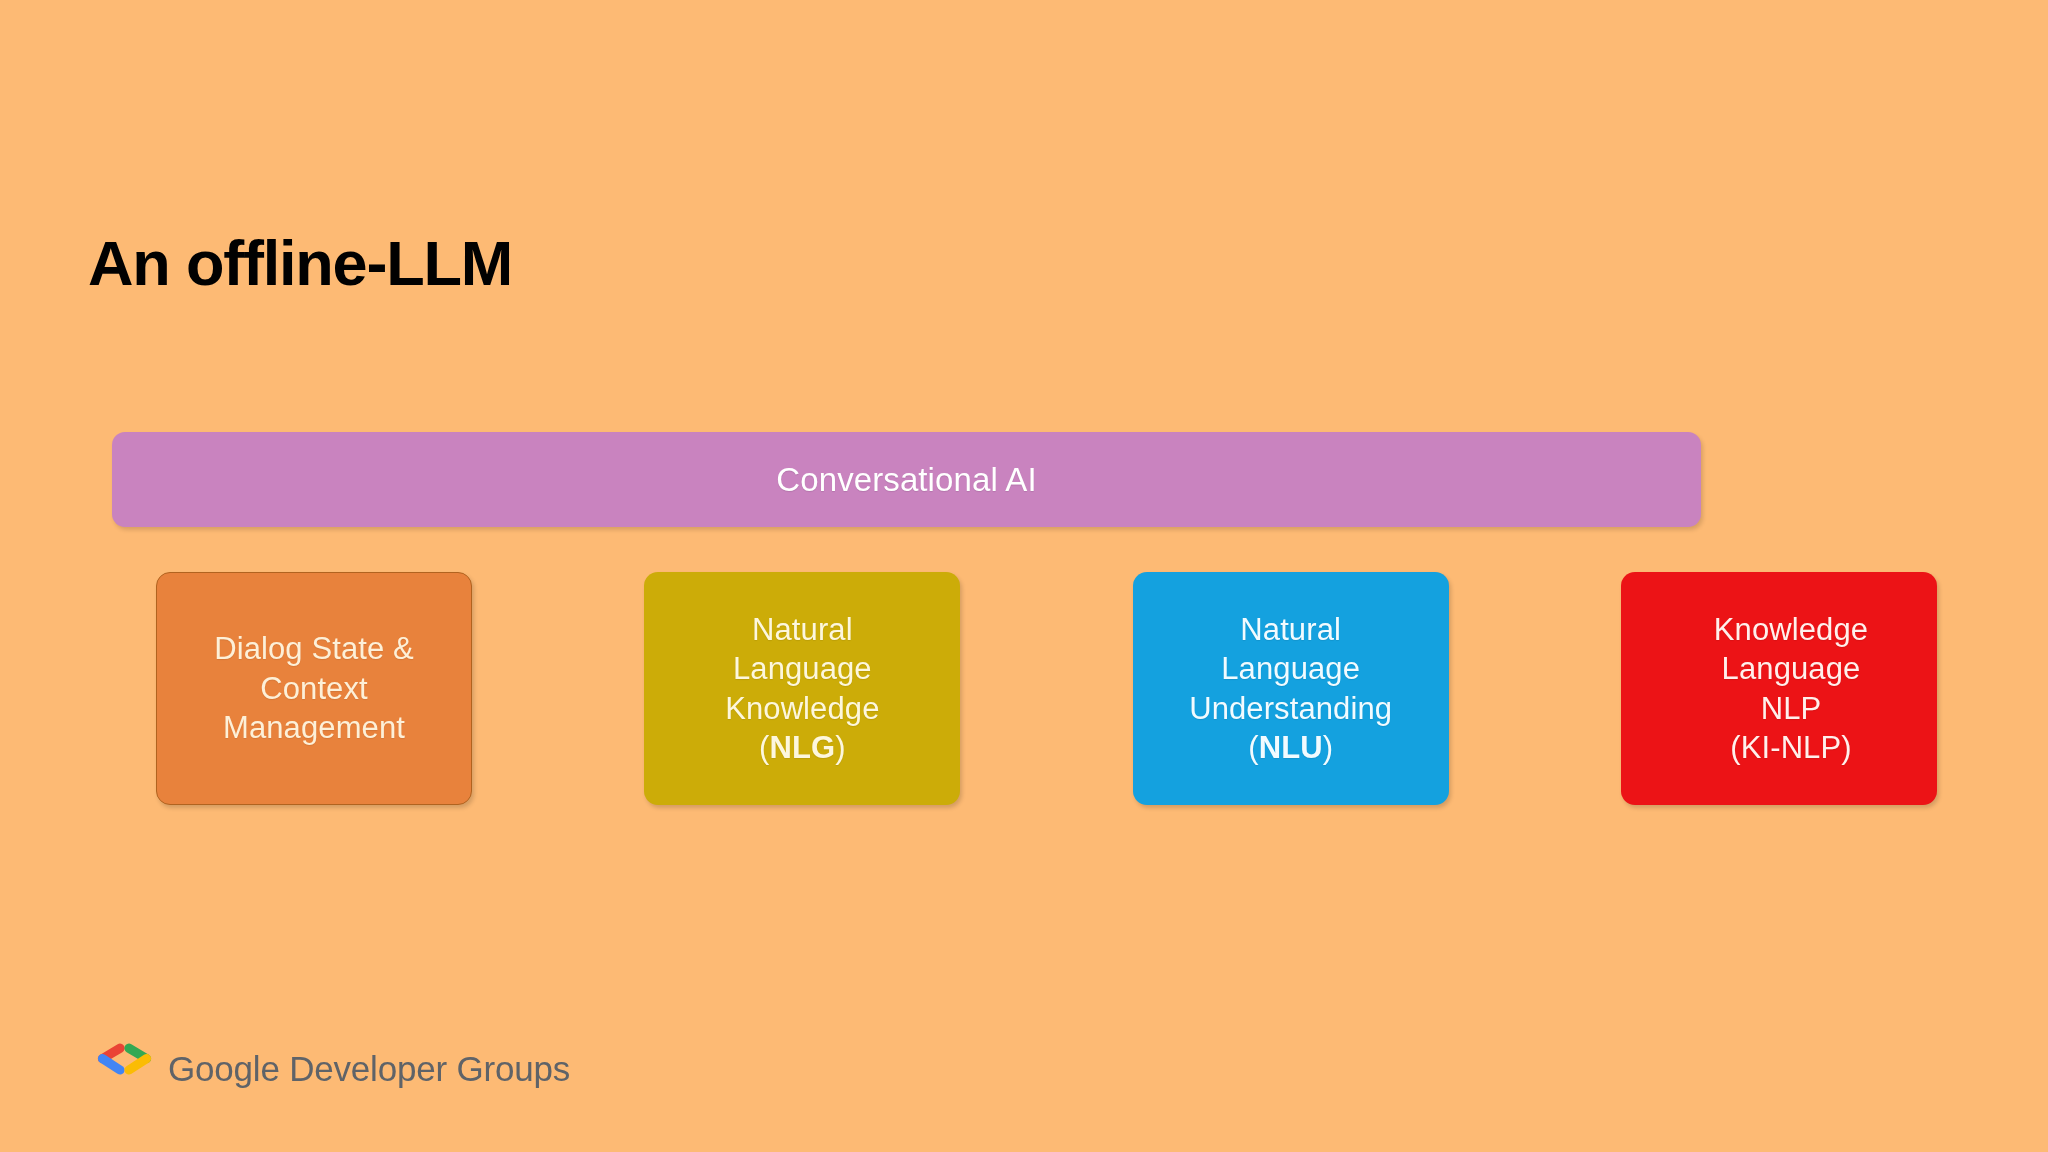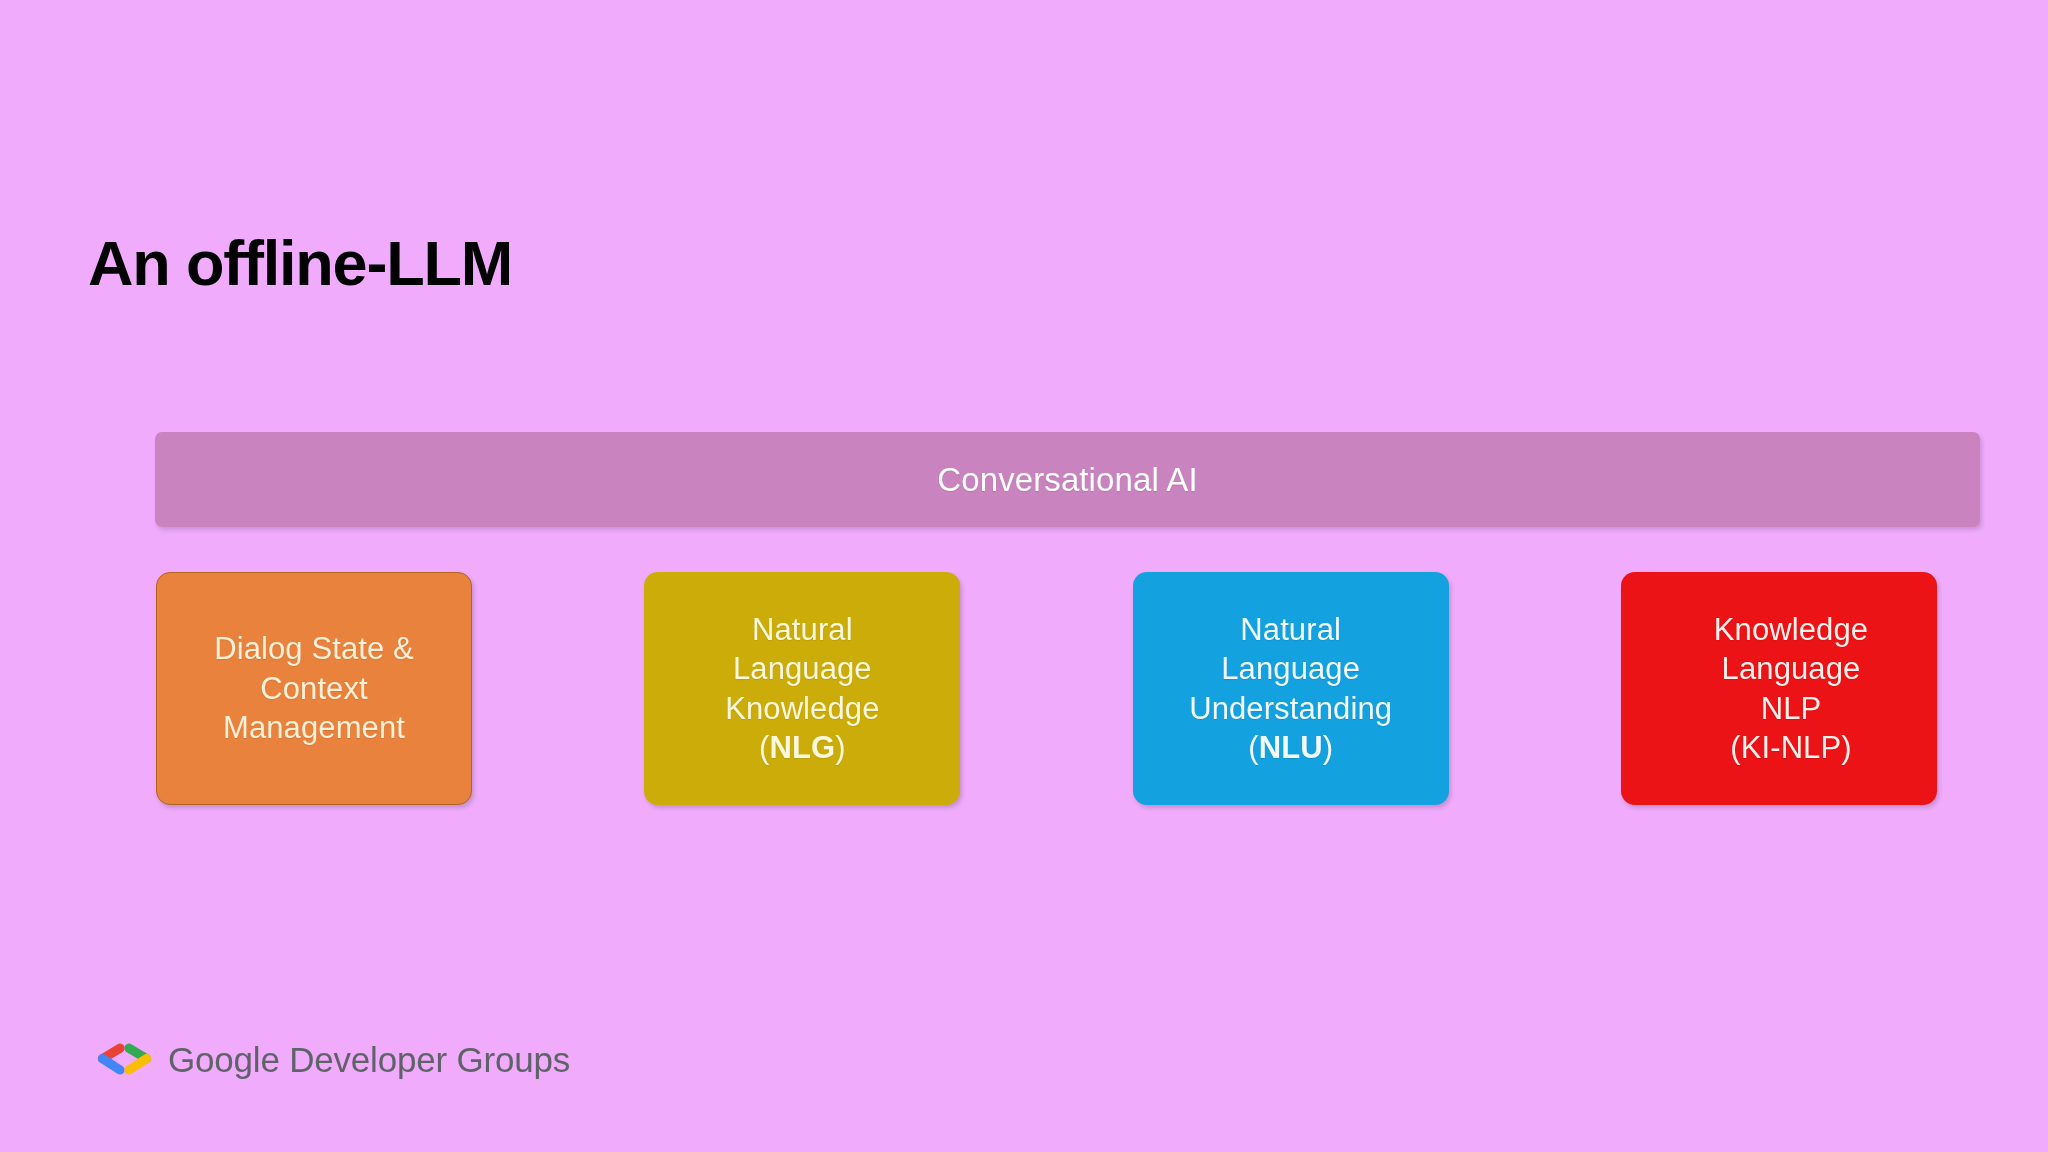--- a/index.html
+++ b/index.html
@@ -13,21 +13,21 @@
     position: relative;
     overflow: hidden;
     font-family: "Liberation Sans", "DejaVu Sans", sans-serif;
     -webkit-font-smoothing: antialiased;
   }
 
   
   #slide {
     position: absolute;
     inset: 0;
-    background: #f0abfc;
+    background: #fdba74;
   }
 
   
   #slide-title {
     position: absolute;
     left: 88px;
     top: 186px;
     font-size: 63px;
     font-weight: 700;
     letter-spacing: -1.2px;
@@ -40,29 +40,28 @@
   #diagram {
     position: absolute;
     left: 112px;
     top: 432px;
     width: 1825px;
   }
 
   
   #banner {
     position: relative;
-    width: 1825px;
+    width: 1589px;
     height: 95px;
-    border-radius: 7px;
+    border-radius: 13px;
     background: #c983bf;
     box-shadow: 2px 3px 4px rgba(0,0,0,0.14);
     display: flex;
     align-items: center;
     justify-content: center;
-    margin-left: 43px;
   }
   #banner .banner-label {
     color: #ffffff;
     font-size: 33px;
     font-weight: 400;
     letter-spacing: 0.1px;
     text-shadow: 0 1px 1px rgba(0,0,0,0.10);
   }
 
   
@@ -130,21 +129,21 @@
     background: #ec1316;
   }
   #box-ki-nlp .box-line { color: #fff0ec; margin-left: 24px; }
 
   
   #footer-logo {
     position: absolute;
     left: 96px;
     top: 1042px;
     display: flex;
-    align-items: flex-start;
+    align-items: flex-end;
     gap: 16px;
   }
   #gdg-mark { display: block; }
   #footer-wordmark {
     font-size: 35px;
     font-weight: 400;
     color: #5f6368;
     letter-spacing: -0.2px;
     line-height: 1;
     white-space: nowrap;

